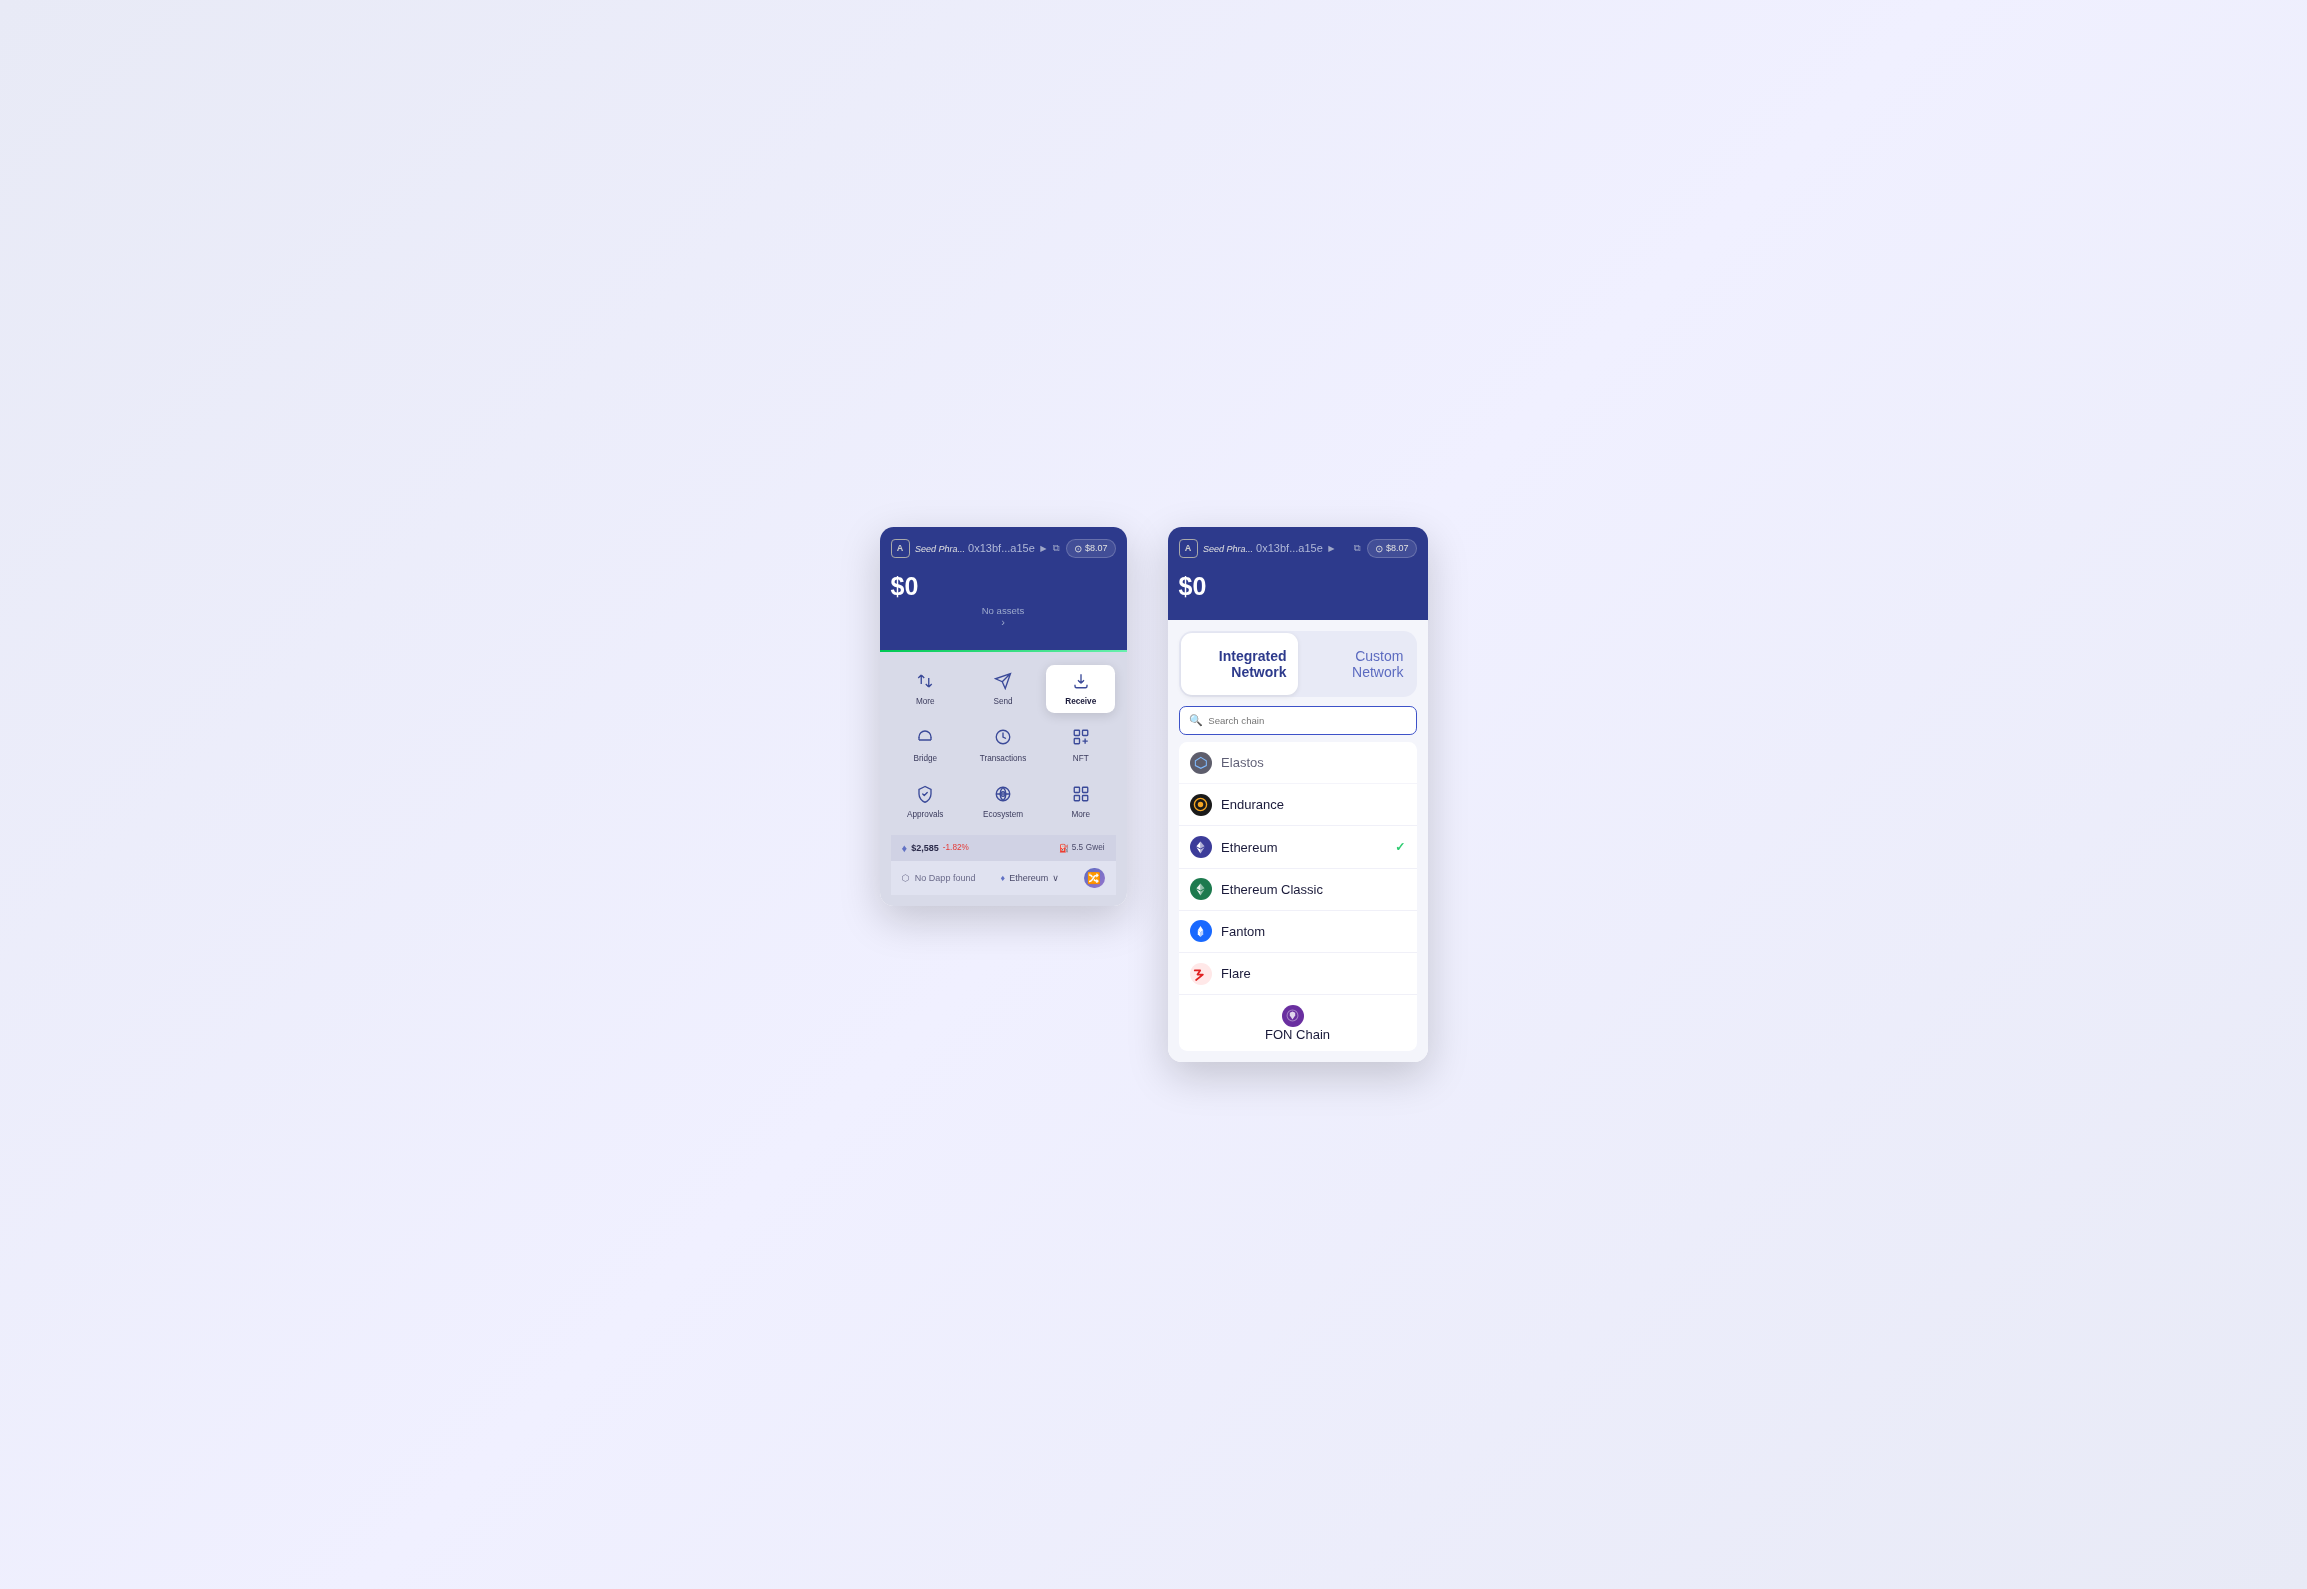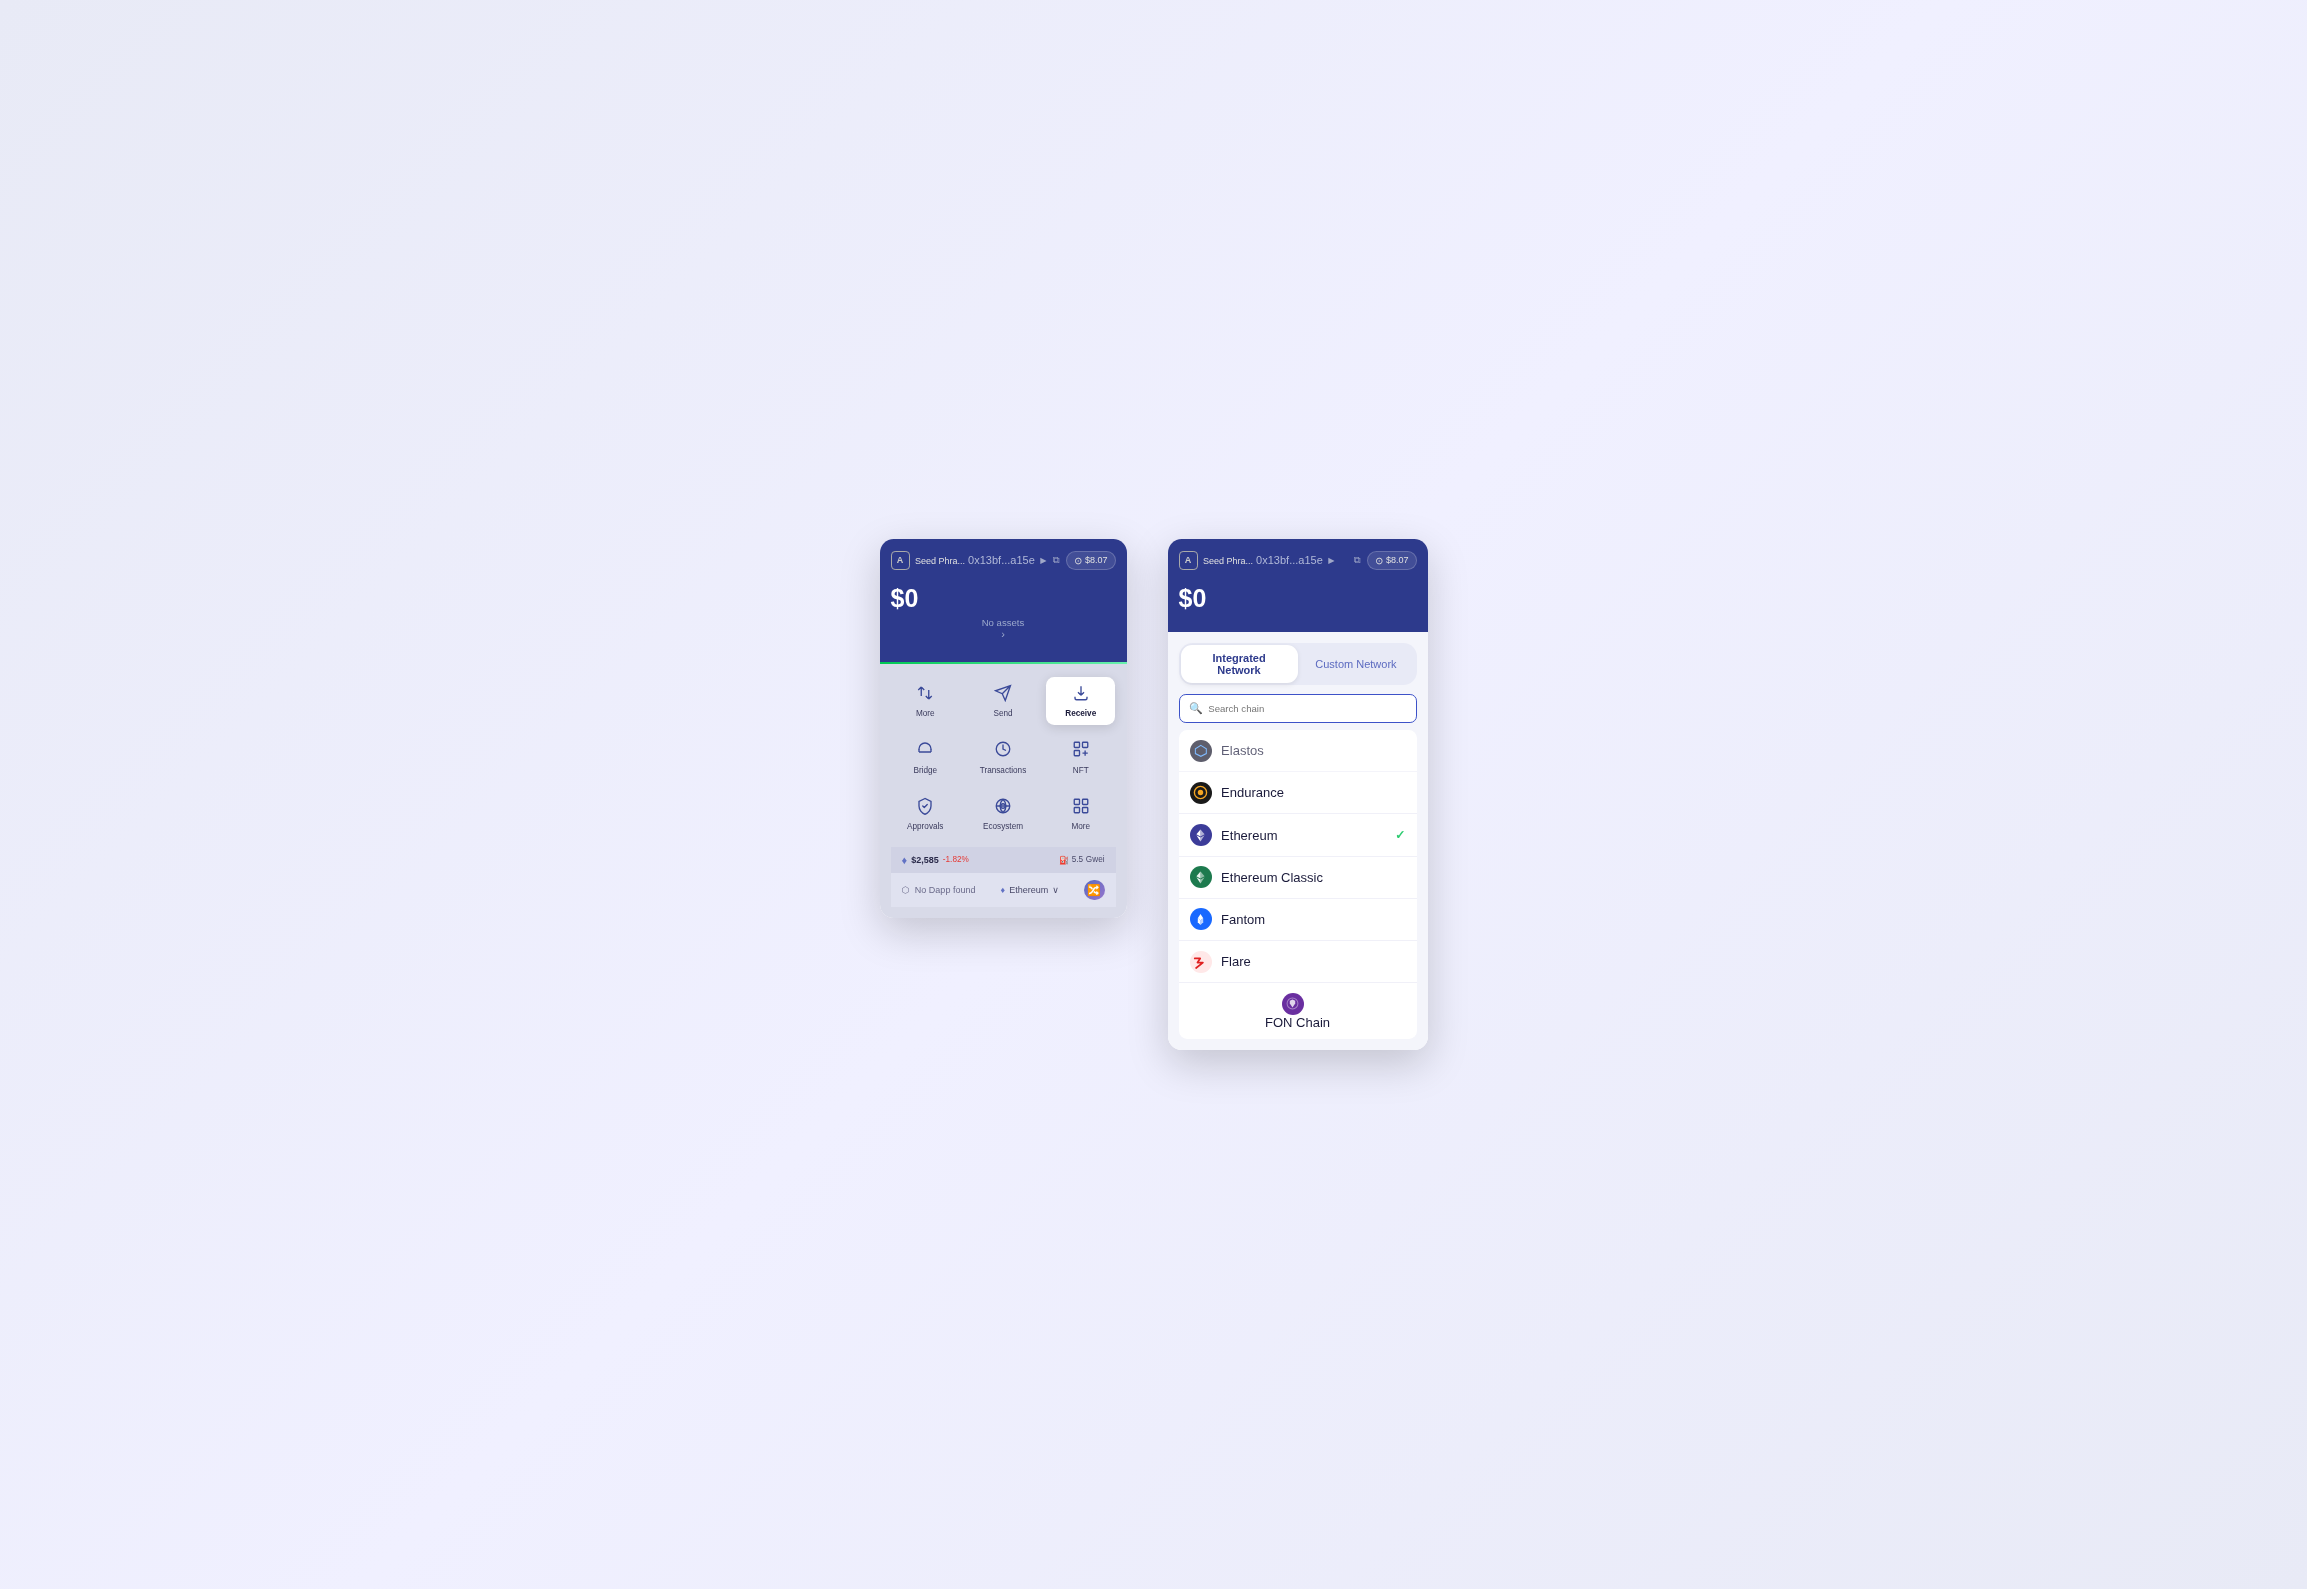--- a/index.html
+++ b/index.html
@@ -50,20 +50,21 @@
       display: flex;
       align-items: center;
       justify-content: center;
       color: #ccc;
       font-size: 9px;
       font-weight: bold;
     }
     .account-name {
       color: #e0e0e0;
       font-size: 9px;
+      font-style: italic;
     }
     .account-address {
       color: #b0b8d8;
       font-size: 11px;
     }
     .header-right {
       display: flex;
       align-items: center;
       gap: 6.9px;
     }
@@ -236,29 +237,30 @@
     .network-tabs {
       display: flex;
       gap: 0;
       margin-bottom: 9.6px;
       background: #e8eaf6;
       border-radius: 13.7px;
       padding: 2.1px;
     }
     .network-tab {
       flex: 1;
-      padding: 7px 11px;
+      padding: 15px 11px;
       border-radius: 11px;
       border: none;
-      font-size: 11px;
+      font-size: 14px;
       font-weight: 500;
       cursor: pointer;
       transition: background 0.15s;
       color: #5c6bc0;
       background: transparent;
+      text-align: right;
     }
     .network-tab.active {
       background: #ffffff;
       color: #2d3a8c;
       box-shadow: 0 1.4px 5.5px rgba(0,0,0,0.08);
       font-weight: 600;
     }
     .search-box {
       display: flex;
       align-items: center;

